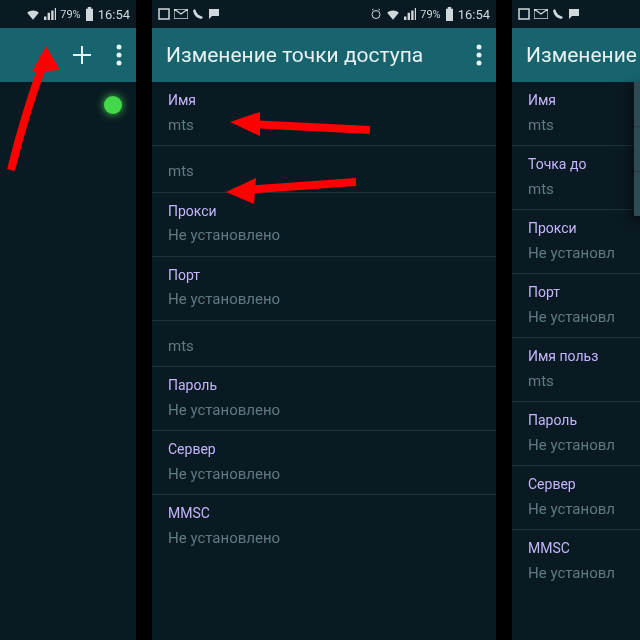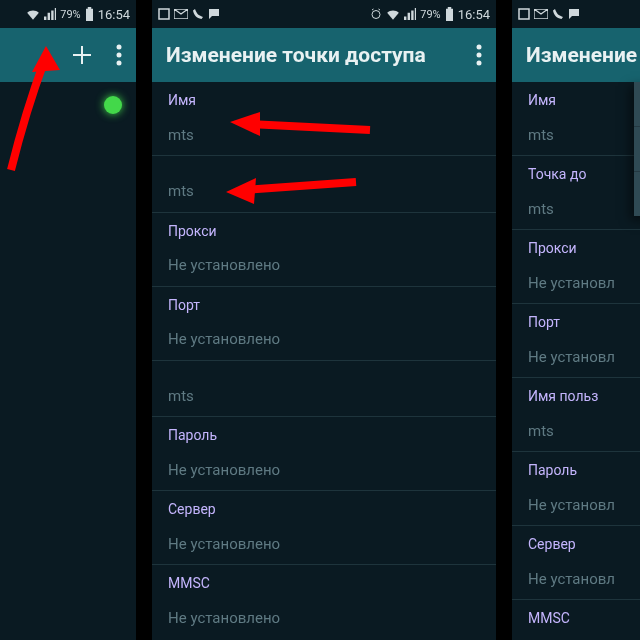--- a/index.html
+++ b/index.html
@@ -6,28 +6,28 @@
   .canvas{display:flex;gap:16px;padding:0;width:640px;height:640px}
   .phone{flex:0 0 auto;background:#0a1a22;height:640px;position:relative;overflow:hidden}
   .p1{width:136px}
   .p2{width:344px}
   .p3{width:160px}
   .statusbar{height:28px;background:#0a1a22;display:flex;align-items:center;justify-content:space-between;padding:0 6px;font-size:12px;color:#cfd8dc}
   .sb-left,.sb-right{display:flex;align-items:center;gap:4px}
   .sb-icon{display:inline-flex;align-items:center;justify-content:center}
   .sb-icon svg{fill:#cfd8dc}
   .actionbar{height:54px;background:#17636e;display:flex;align-items:center;justify-content:space-between;padding:0 14px;color:#e8f1f2}
-  .ab-title{font-size:21px;font-weight:700;white-space:nowrap}
+  .ab-title{font-size:21px;font-weight:400;white-space:nowrap}
   .ab-icons{display:flex;align-items:center;gap:22px}
   .ab-icon{display:inline-flex;align-items:center;justify-content:center;color:#e8f1f2}
   .ab-icon svg{fill:#e8f1f2}
   .content{position:absolute;top:82px;left:0;right:0;bottom:0}
   .row{padding:10px 16px 10px 16px;position:relative}
   .row-title{font-size:14px;color:#c4b5fd;line-height:1.25;white-space:nowrap}
-  .row-sub{font-size:15px;color:#5f7a83;line-height:1.3;margin-top:16px;white-space:nowrap}
+  .row-sub{font-size:15px;color:#5f7a83;line-height:1.3;margin-top:6px;white-space:nowrap}
   .divider{height:1px;background:#1e343c;margin:0}
   .green-dot{width:18px;height:18px;border-radius:50%;background:#43d84a;box-shadow:0 0 8px #43d84a;position:absolute}
   
   .arrow{position:absolute;pointer-events:none}
   .arrow svg{display:block}
   .arrow path{stroke:#ff0000;stroke-width:8;fill:none}
   .arrow polygon{fill:#ff0000}
   
   .popup{position:absolute;top:82px;right:0;background:#2f4a54;box-shadow:-4px 4px 10px rgba(0,0,0,.5);z-index:5}
   .popup-item{padding:10px 14px 10px 10px;color:#e8f1f2;font-size:20px;border-bottom:1px solid #243942}

